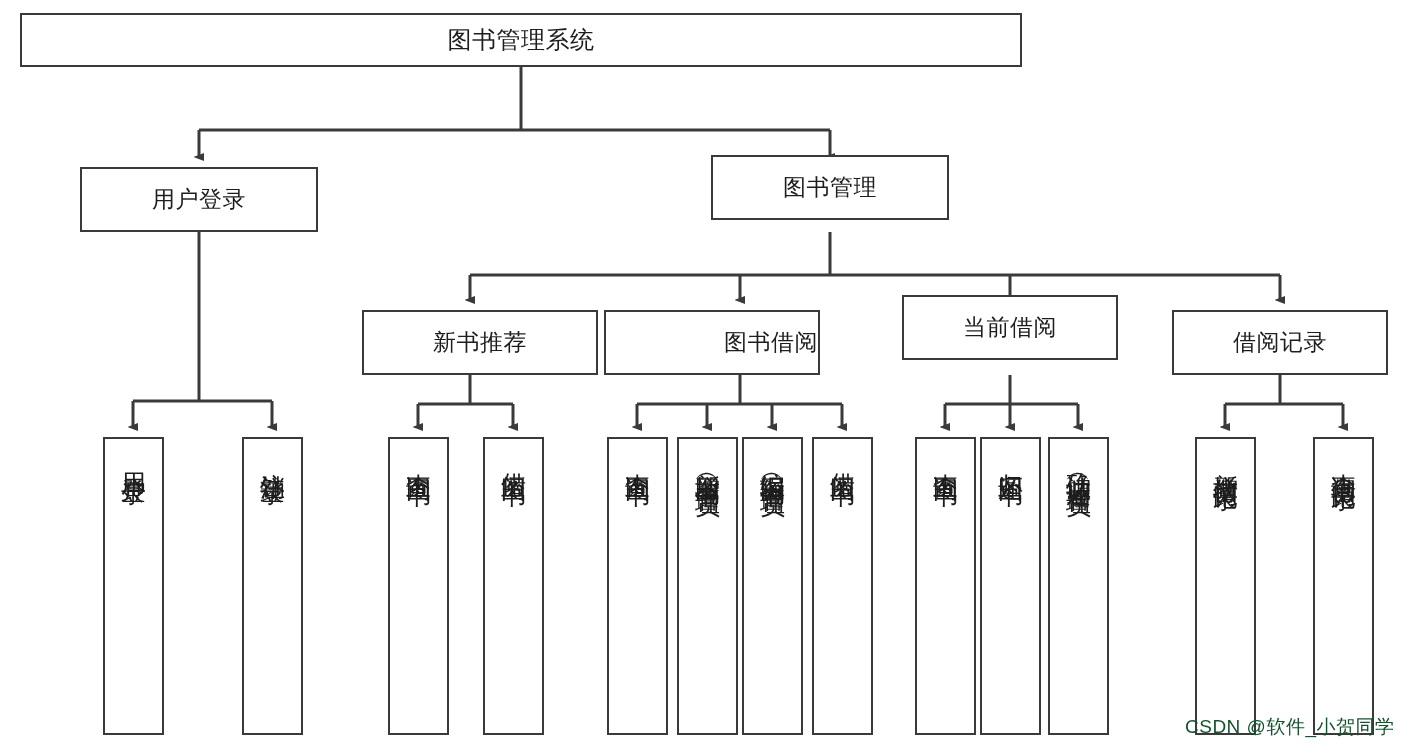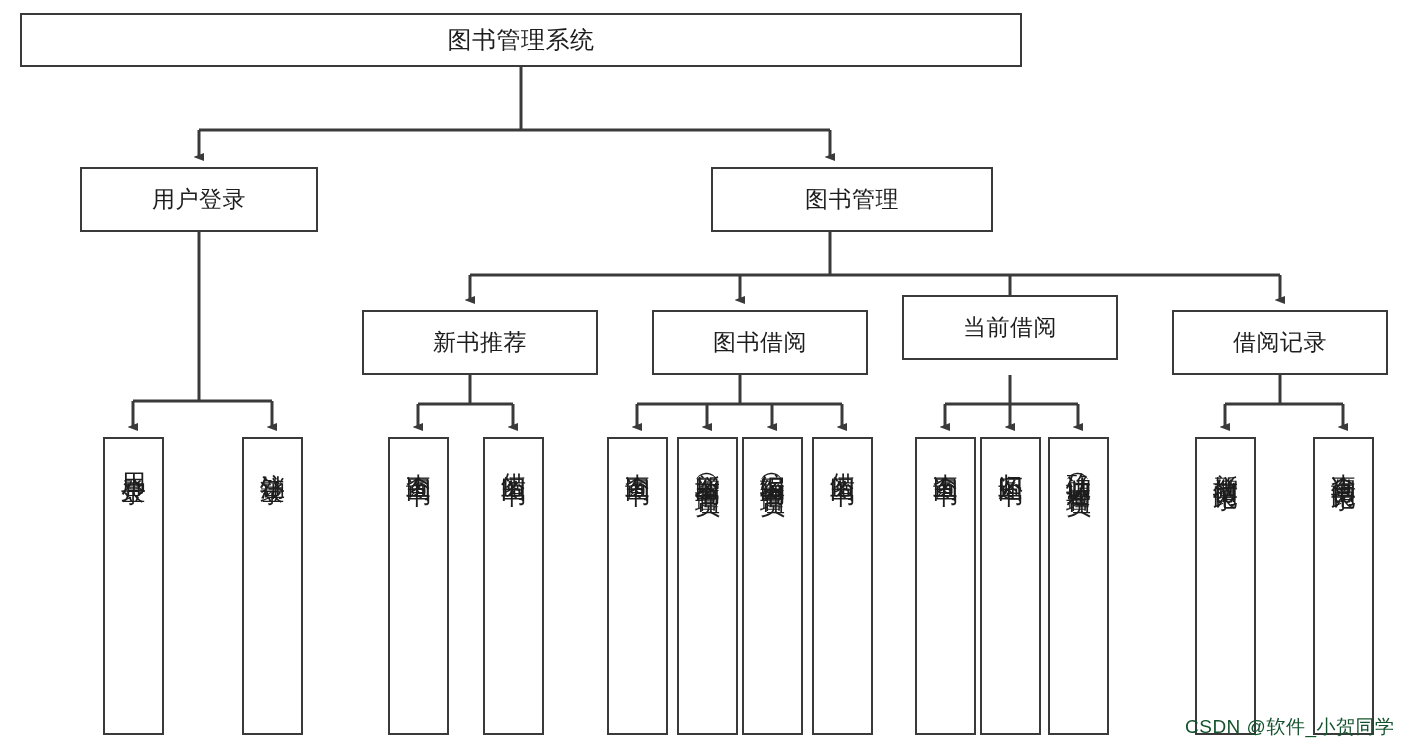--- a/index.html
+++ b/index.html
@@ -126,28 +126,28 @@
     </g>
   </svg>
 
   <div class="node root horiz" style="left:20px; top:13px; width:1002px; height:54px;">
     <span class="label">图书管理系统</span>
   </div>
 
   <div class="node horiz" style="left:80px; top:167px; width:238px; height:65px;">
     <span class="label">用户登录</span>
   </div>
-  <div class="node horiz" style="left:711px; top:167px; width:282px; height:65px;">
+  <div class="node horiz" style="left:711px; top:155px; width:238px; height:65px;">
     <span class="label">图书管理</span>
   </div>
 
   <div class="node horiz" style="left:362px; top:310px; width:236px; height:65px;">
     <span class="label">新书推荐</span>
   </div>
-  <div class="node horiz" style="left:652px; top:310px; width:216px; height:65px;">
+  <div class="node horiz" style="left:604px; top:310px; width:216px; height:65px;justify-content:flex-end;">
     <span class="label">图书借阅</span>
   </div>
   <div class="node horiz" style="left:902px; top:295px; width:216px; height:65px;">
     <span class="label">当前借阅</span>
   </div>
   <div class="node horiz" style="left:1172px; top:310px; width:216px; height:65px;">
     <span class="label">借阅记录</span>
   </div>
 
   <div class="node vert" style="left:103px; top:437px; width:61px; height:298px;">

